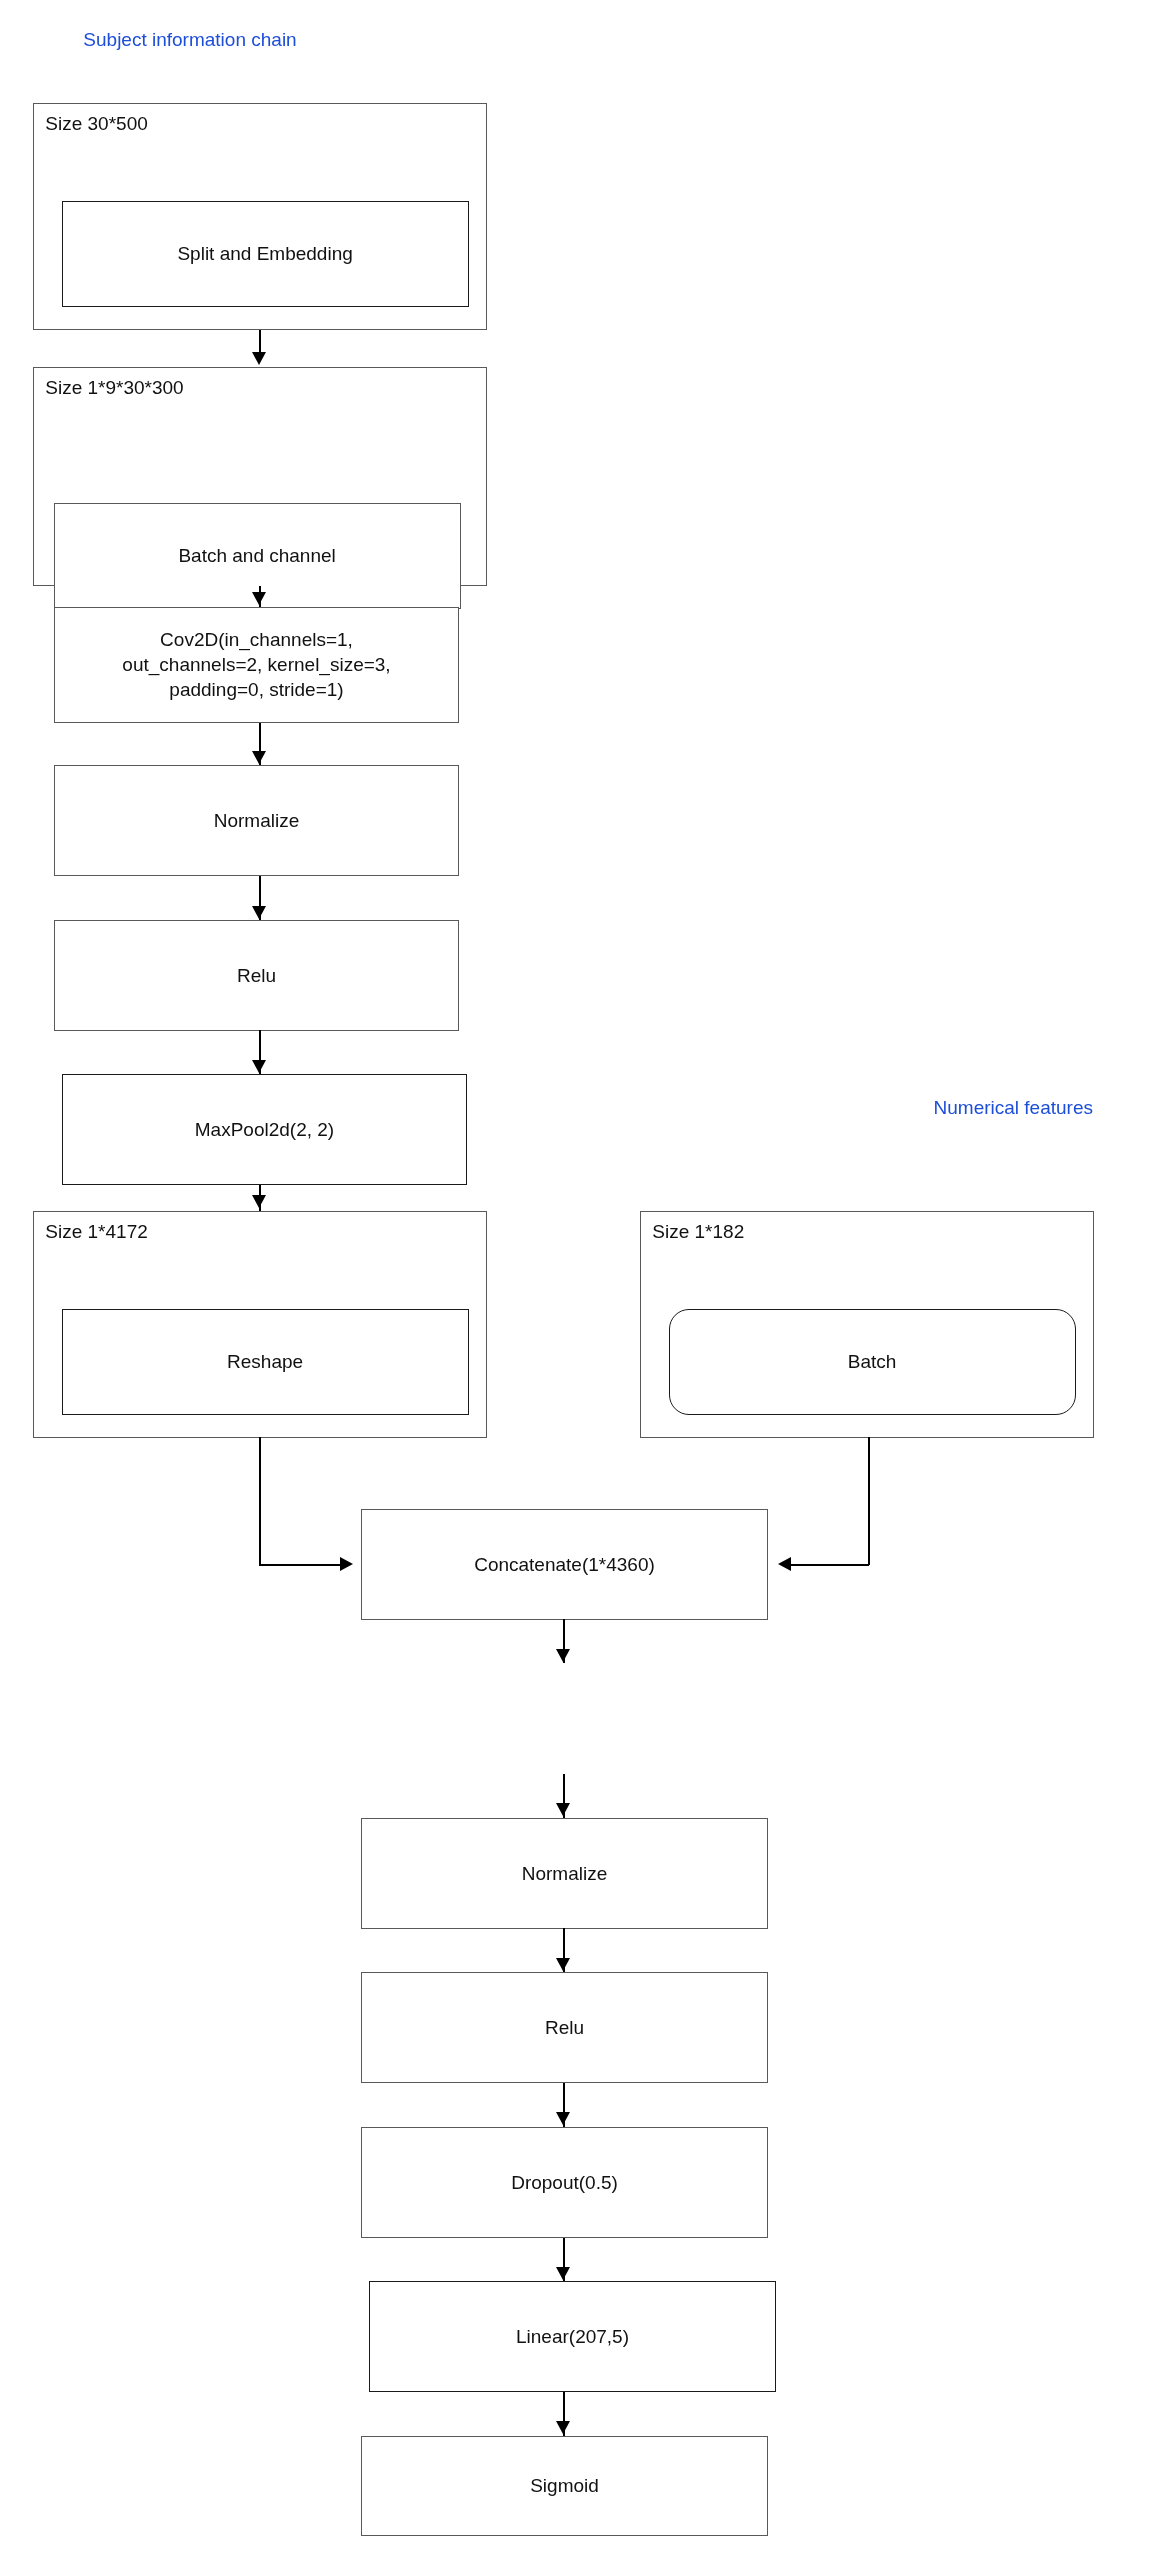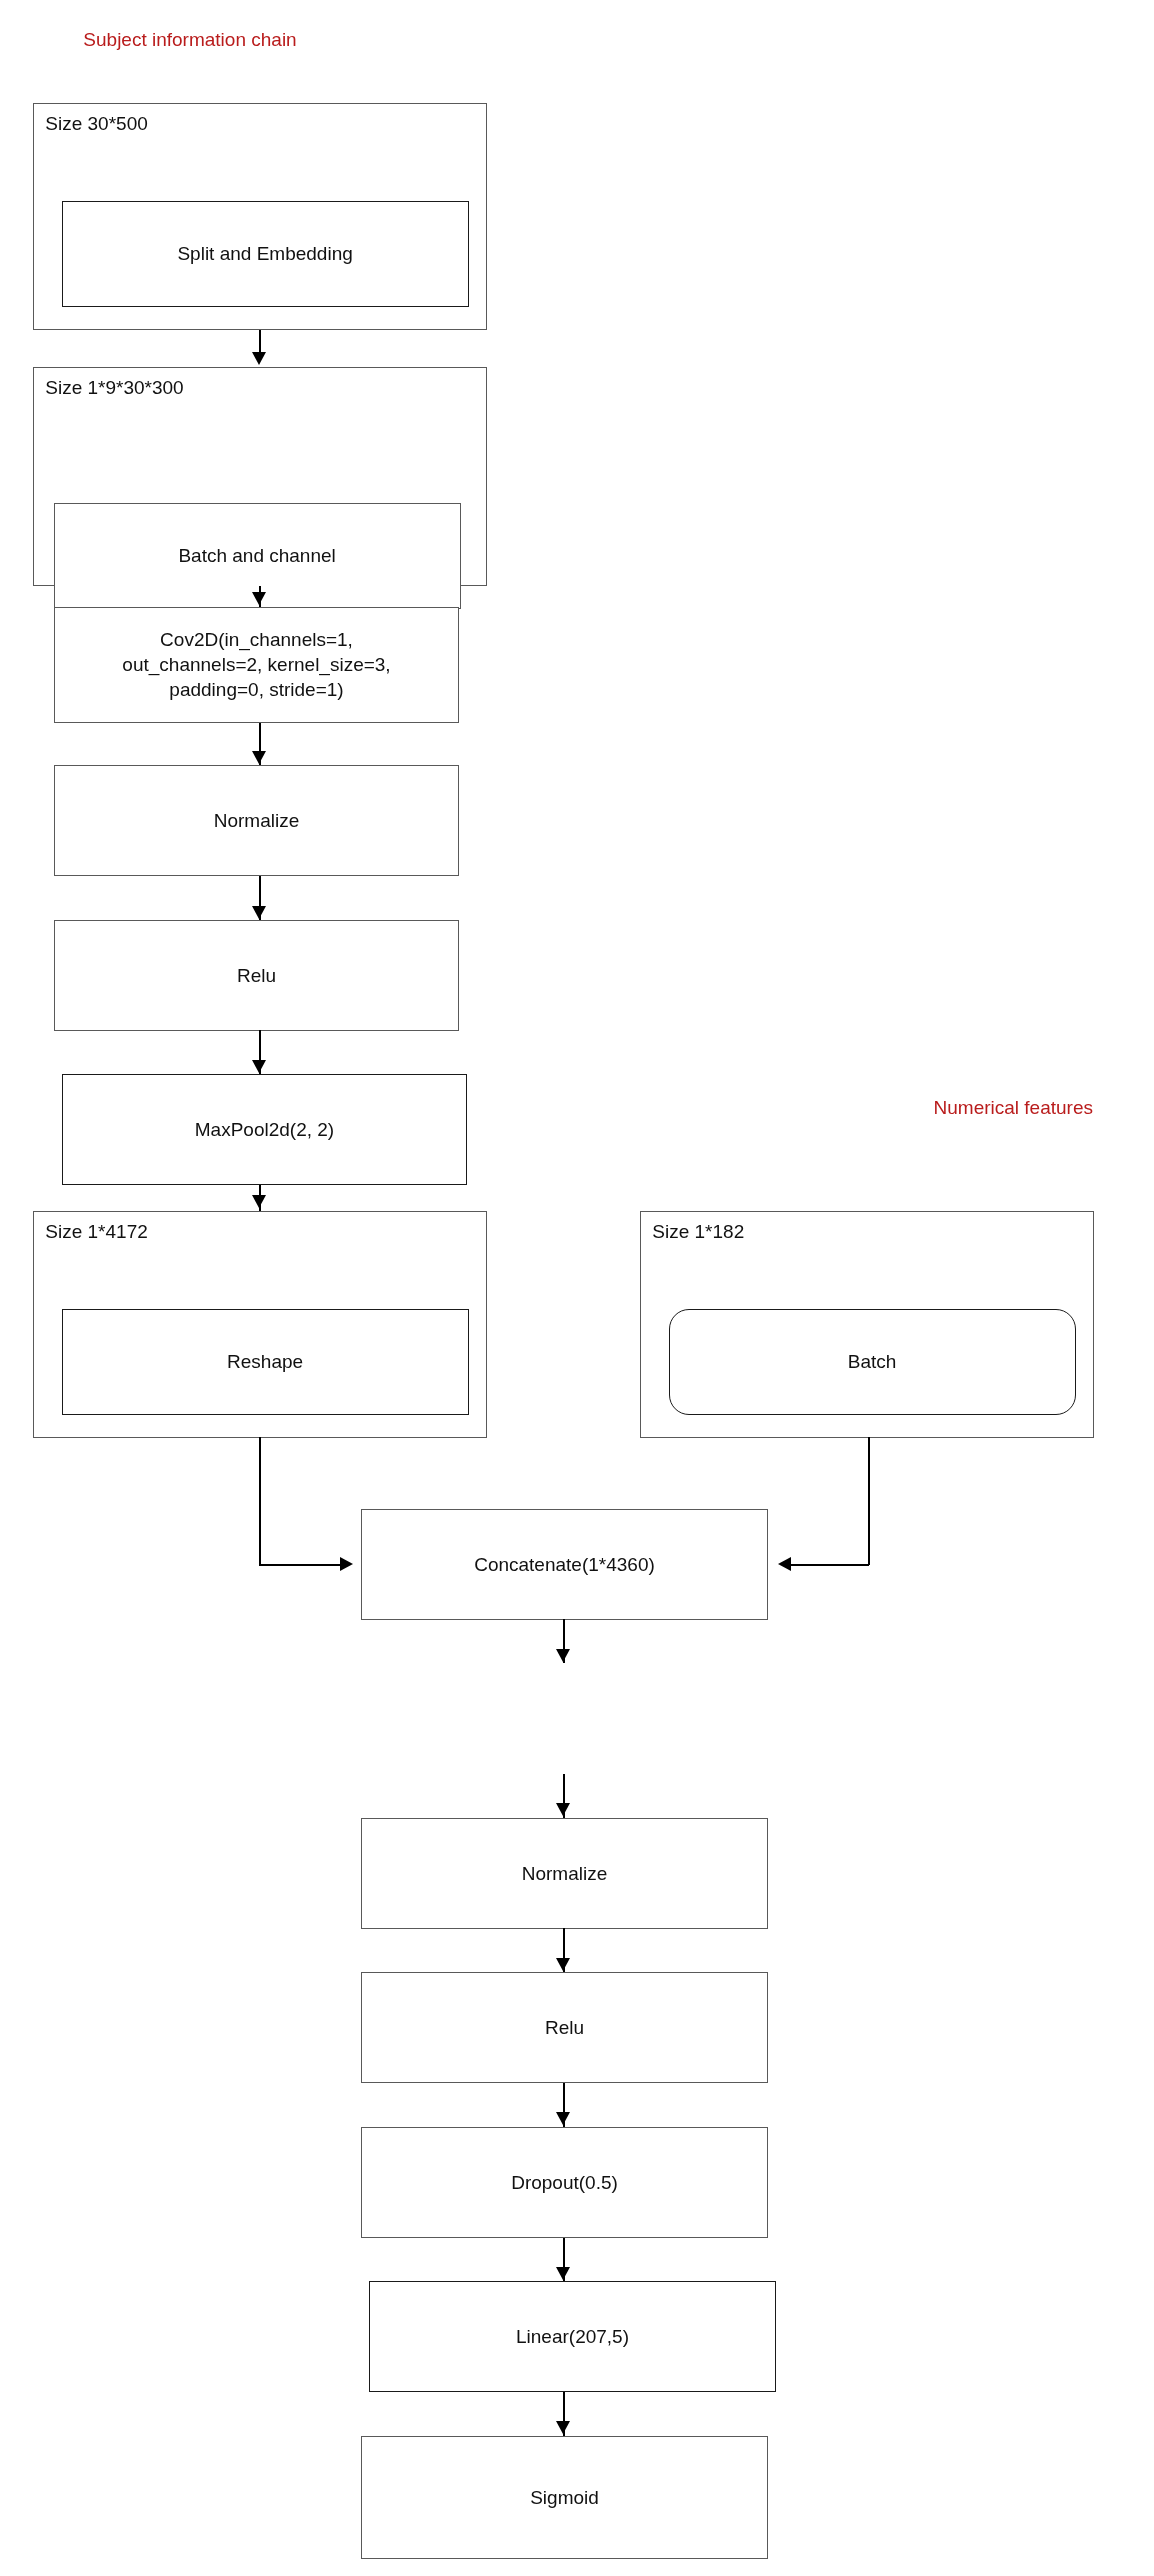--- a/index.html
+++ b/index.html
@@ -13,21 +13,21 @@
     height: 2683px;
     background: #ffffff;
     font-family: "Liberation Sans", sans-serif;
     color: #000000;
     overflow: hidden;
   }
   .lbl {
     position: absolute;
     font-size: 19px;
     line-height: 1.15;
-    color: #b91c1c;
+    color: #1d4ed8;
     white-space: nowrap;
     text-align: center;
   }
   .box {
     position: absolute;
     box-sizing: border-box;
     border: 1.5px solid #595959;
     background: #ffffff;
   }
   .box.dark { border-color: #1a1a1a; margin-left: 8px; }
@@ -209,18 +209,18 @@
   <div class="vline" style="left:563px; top:2238px; height:44px;"></div>
   <div class="arrow-down" style="left:556px; top:2267px;"></div>
 
   <div class="box dark" style="left:361px; top:2281px; width:407px; height:111px;">
     <div class="box-label">Linear(207,5)</div>
   </div>
 
   <div class="vline" style="left:563px; top:2392px; height:44px;"></div>
   <div class="arrow-down" style="left:556px; top:2421px;"></div>
 
-  <div class="box" style="left:361px; top:2436px; width:407px; height:123px;padding-left:28px;">
+  <div class="box" style="left:361px; top:2436px; width:407px; height:100px;padding-left:28px;">
     <div class="box-label">Sigmoid</div>
   </div>
 
 </div>
 
 
 </body></html>

